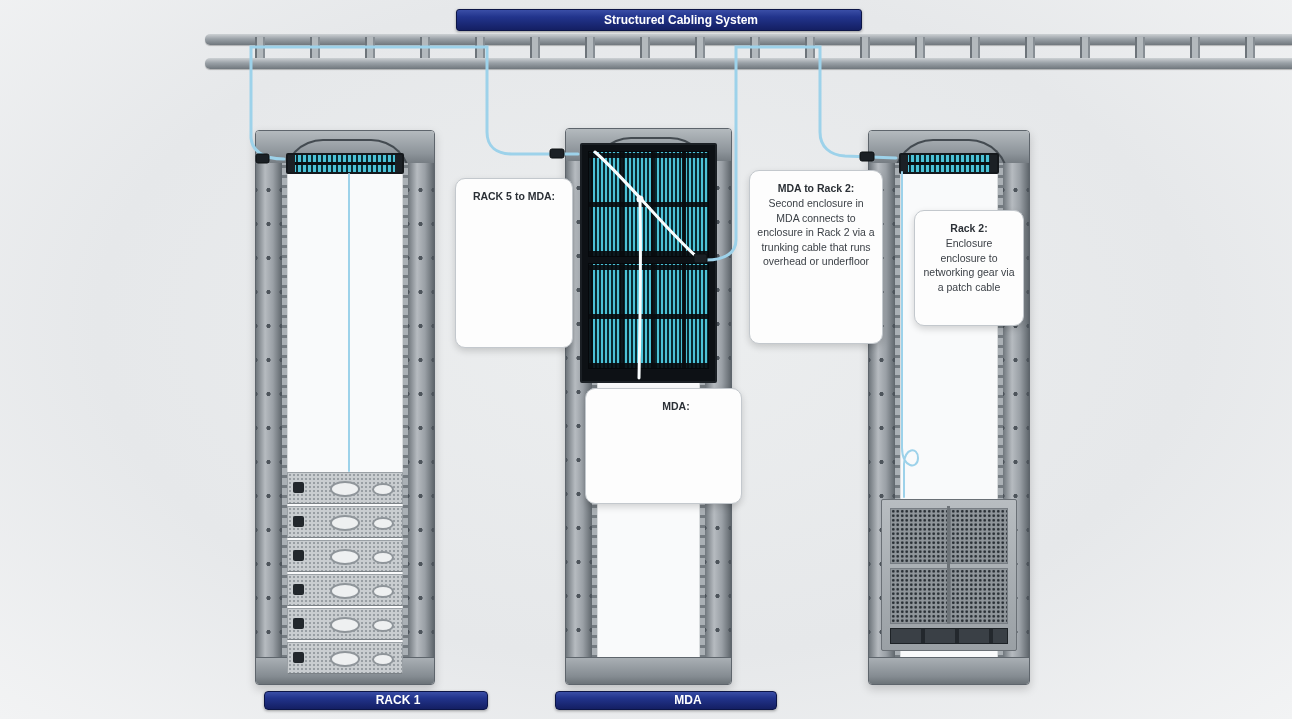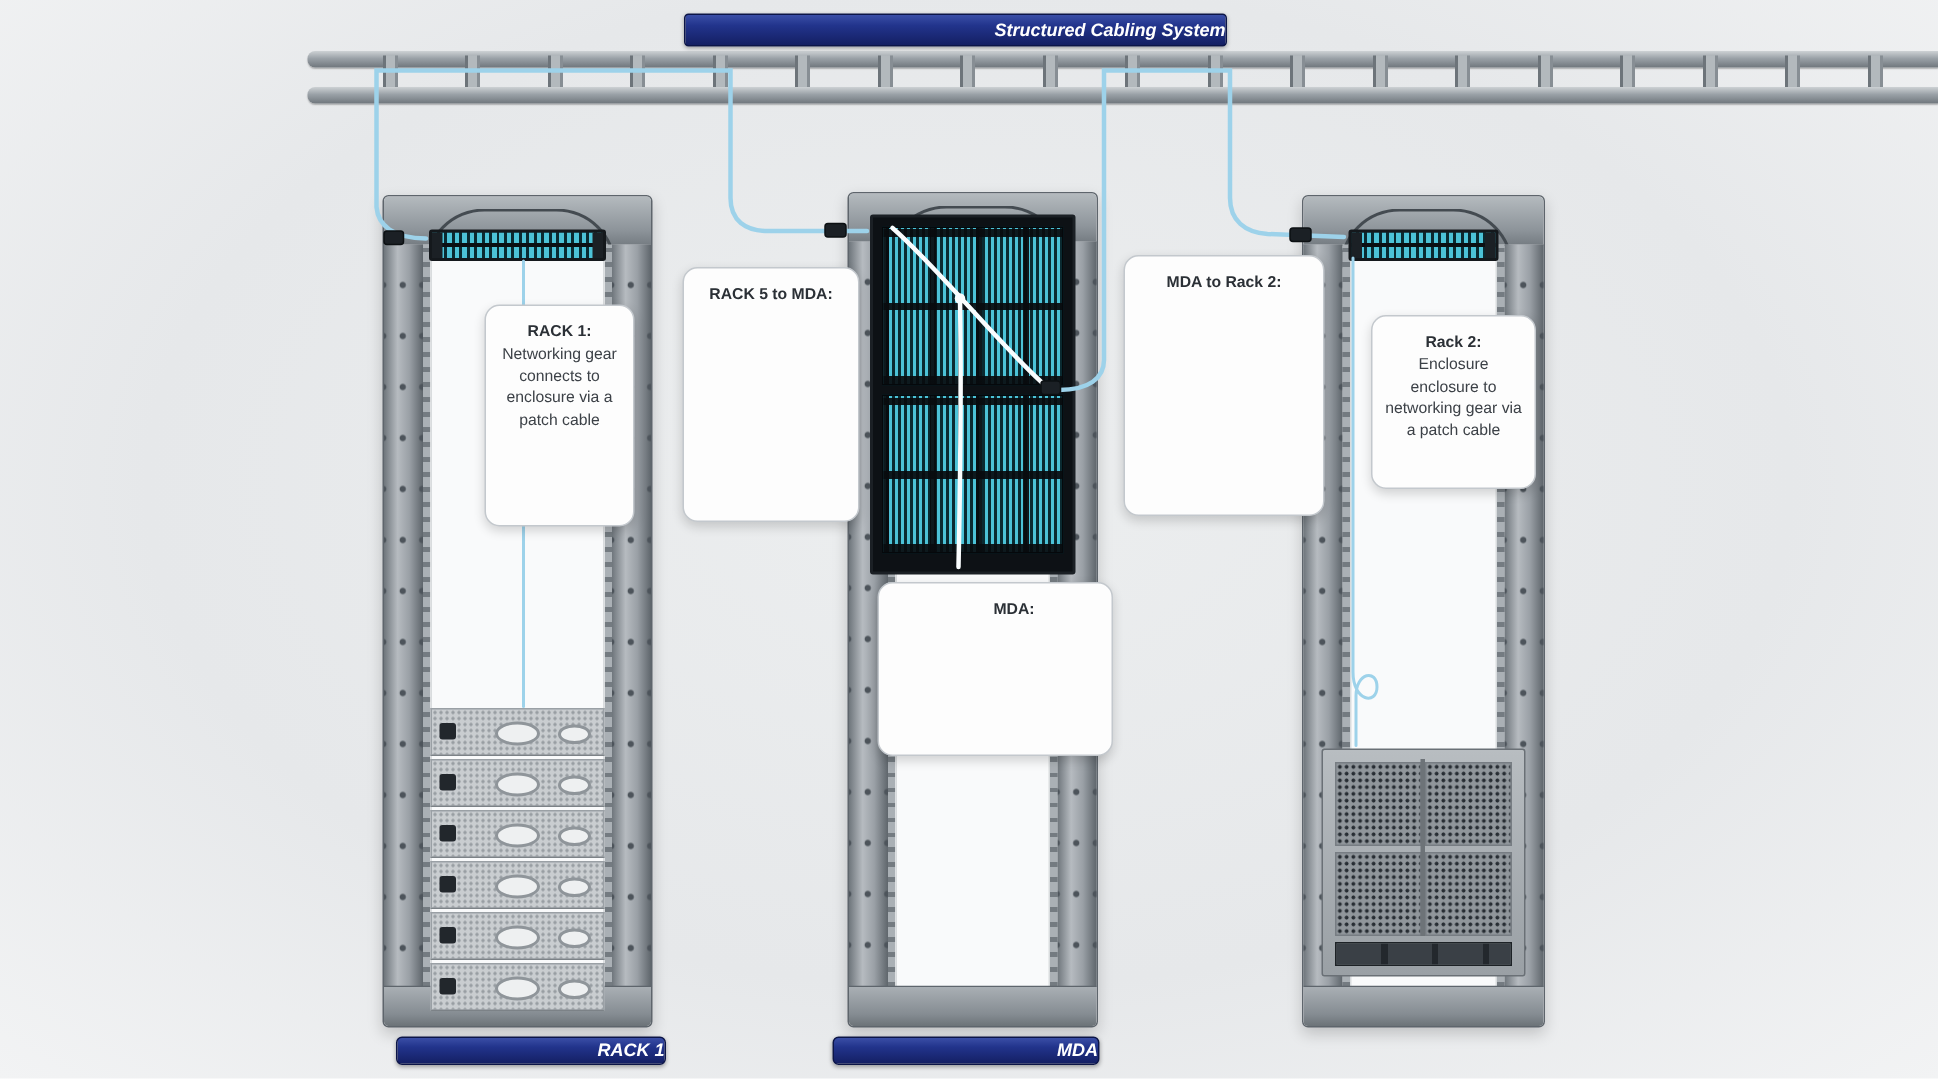--- a/index.html
+++ b/index.html
@@ -2,22 +2,22 @@
 <html><head>
 <meta charset="utf-8">
 <style>
   html,body{margin:0;padding:0;}
   body{font-family:"Liberation Sans","DejaVu Sans",sans-serif;}
   .stage{position:relative;width:1292px;height:719px;overflow:hidden;
          background:radial-gradient(ellipse at 50% 45%, #eceeef 0%, #e6e8ea 60%, #f2f3f4 100%);}
 
   
   .navy-pill{position:absolute;background:linear-gradient(180deg,#3a4ea6 0%,#22348c 35%,#141f63 100%);
-             border:1px solid #0c1547;border-radius:4px;color:#fff;font-weight:bold;font-style:italic;
-             text-align:right;box-shadow:0 1px 3px rgba(0,0,0,.35);z-index:11;}
+             border:1px solid #0c1547;border-radius:4px;color:#fff;font-weight:bold;
+             text-align:center;box-shadow:0 1px 3px rgba(0,0,0,.35);z-index:11;padding-left:44px;}
   .banner{left:456px;top:9px;width:360px;height:20px;font-size:12px;line-height:20px;border-radius:3px;}
   .rack-label{height:17px;font-size:12px;line-height:16px;top:691px;}
   .lbl-rack1{left:264px;width:178px;}
   .lbl-mda{left:555px;width:176px;}
   .lbl-rack2{left:862px;width:176px;margin-top:48px;}
 
   
   .ladder{position:absolute;left:205px;top:34px;width:1087px;height:36px;z-index:1;}
   .rail{position:absolute;left:0;right:0;height:11px;border-radius:5px 0 0 5px;
         background:linear-gradient(180deg,#cdd1d4 0%,#9aa1a7 45%,#70777d 100%);
@@ -223,32 +223,29 @@
     <path class="blue thin" d="M 902 172 L 902 448 C 902 468 918 470 918 458 C 918 446 904 448 904 464 L 904 497"></path>
     <path class="white-cable" d="M 595 152 C 625 178 668 232 698 258"></path>
     <path class="white-cable" d="M 640 199 C 641 260 640 330 639 378"></path>
     <circle cx="640" cy="199" r="3.5" fill="#fafdfe"></circle>
     <rect class="conn" x="256" y="154" width="13" height="9" rx="2"></rect>
     <rect class="conn" x="550" y="149" width="14" height="9" rx="2"></rect>
     <rect class="conn" x="694" y="254" width="13" height="9" rx="2"></rect>
     <rect class="conn" x="860" y="152" width="14" height="9" rx="2"></rect>
   </svg>
 
-  <div class="callout co-rack1">
-    <div class="callout-title">RACK 1:</div>
-    <div class="callout-body">Networking gear connects to enclosure via a patch cable</div>
-  </div>
   <div class="callout co-rack1-mda">
     <div class="callout-title">RACK 5 to MDA:</div>
   </div>
   <div class="callout co-mda">
     <div class="callout-title">MDA:</div>
   </div>
   <div class="callout co-mda-rack2">
     <div class="callout-title">MDA to Rack 2:</div>
+    <div class="callout-body">Second enclosure in MDA connects to enclosure in Rack 2 via a trunking cable that runs overhead or underfloor</div>
   </div>
   <div class="callout co-rack2">
     <div class="callout-title">Rack 2:</div>
     <div class="callout-body">Enclosure enclosure to networking gear via a patch cable</div>
   </div>
 
   <div class="navy-pill rack-label lbl-rack1">
     <span>RACK 1</span>
   </div>
   <div class="navy-pill rack-label lbl-mda">

